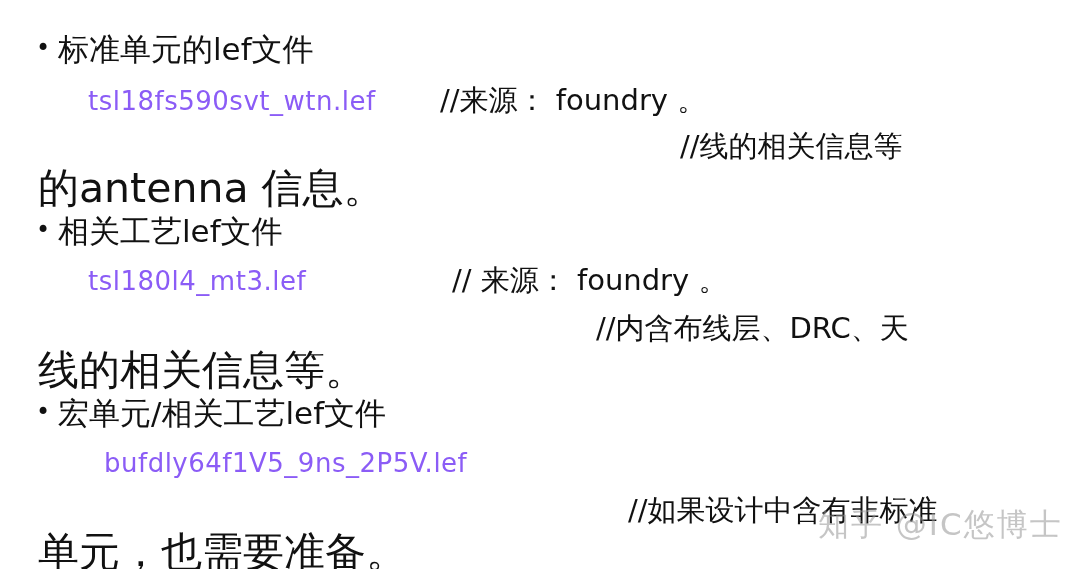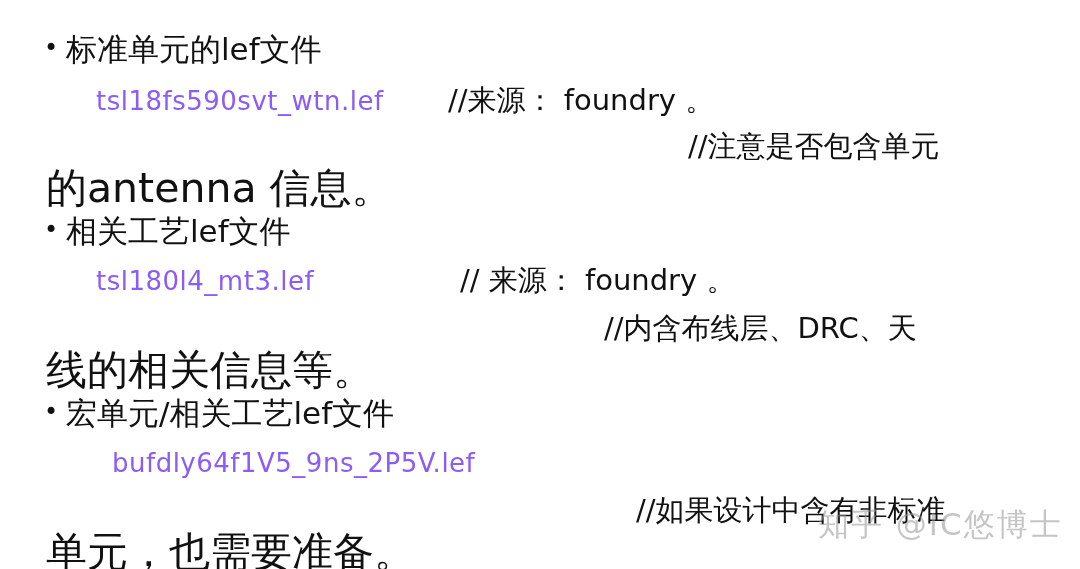--- a/index.html
+++ b/index.html
@@ -1,41 +1,41 @@
 <!DOCTYPE html>
 <html><head>
   <meta charset="utf-8">
   <style>
     html, body { margin: 0; padding: 0; background: #ffffff; }
     body {
       width: 1080px; height: 569px; position: relative; overflow: hidden;
       font-family: "DejaVu Sans", "Liberation Sans", sans-serif;
       color: #111111;
     }
-    .line { position: absolute; white-space: nowrap; line-height: 1; margin-left: 8px; }
+    .line { position: absolute; white-space: nowrap; line-height: 1; }
     .bullet-line { font-size: 31px; }
     .bullet { display: inline-block; width: 22px; font-size: 24px; vertical-align: 4px; }
     .file { color: #8b5cf6; font-size: 26px; letter-spacing: 0.5px; }
     .comment { font-size: 29px; text-align: center; }
     .body-text { font-size: 41px; }
     .watermark {
       position: absolute; left: 818px; top: 504px;
       font-size: 31px; color: rgba(150,150,150,0.55);
       letter-spacing: 2px; white-space: nowrap;
     }
   </style>
 </head>
 <body>
 
 <div class="line bullet-line" style="left:36px; top:34px;">
   <span class="bullet">•</span><span>标准单元的lef文件</span>
 </div>
 <div class="line file" style="left:88px; top:88px;">tsl18fs590svt_wtn.lef</div>
 <div class="line comment" style="left:440px; top:86px;">//来源： foundry 。</div>
-<div class="line comment" style="left:680px; top:132px;">//注意是否包含单元</div>
+<div class="line comment" style="left:680px; top:132px;">//线的相关信息等</div>
 <div class="line body-text" style="left:38px; top:168px;">的antenna 信息。</div>
 
 <div class="line bullet-line" style="left:36px; top:216px;">
   <span class="bullet">•</span><span>相关工艺lef文件</span>
 </div>
 <div class="line file" style="left:88px; top:268px;">tsl180l4_mt3.lef</div>
 <div class="line comment" style="left:452px; top:266px;">// 来源： foundry 。</div>
 <div class="line comment" style="left:596px; top:314px;">//内含布线层、DRC、天</div>
 <div class="line body-text" style="left:38px; top:350px;">线的相关信息等。</div>
 

